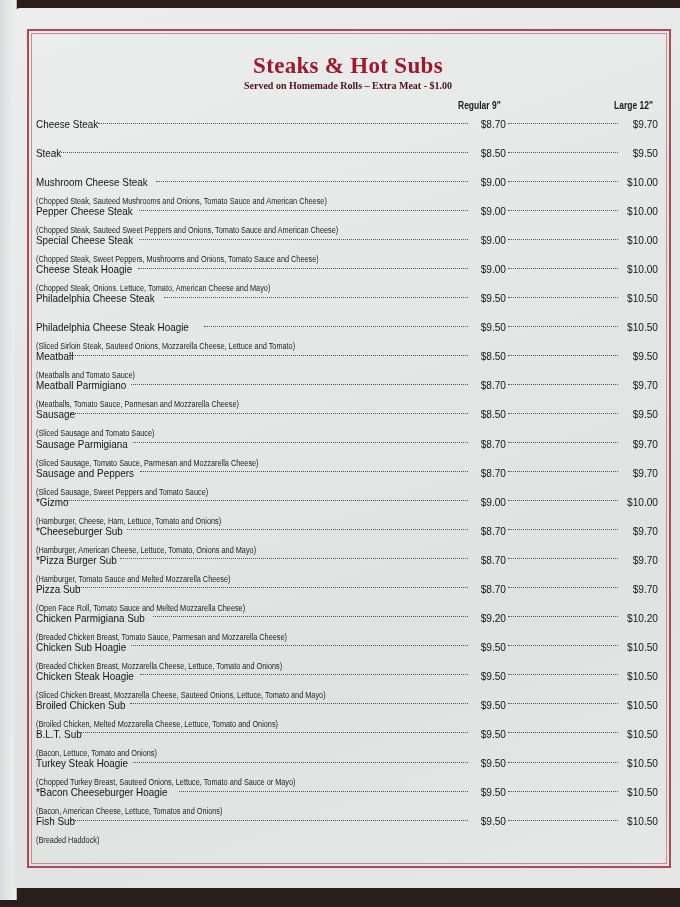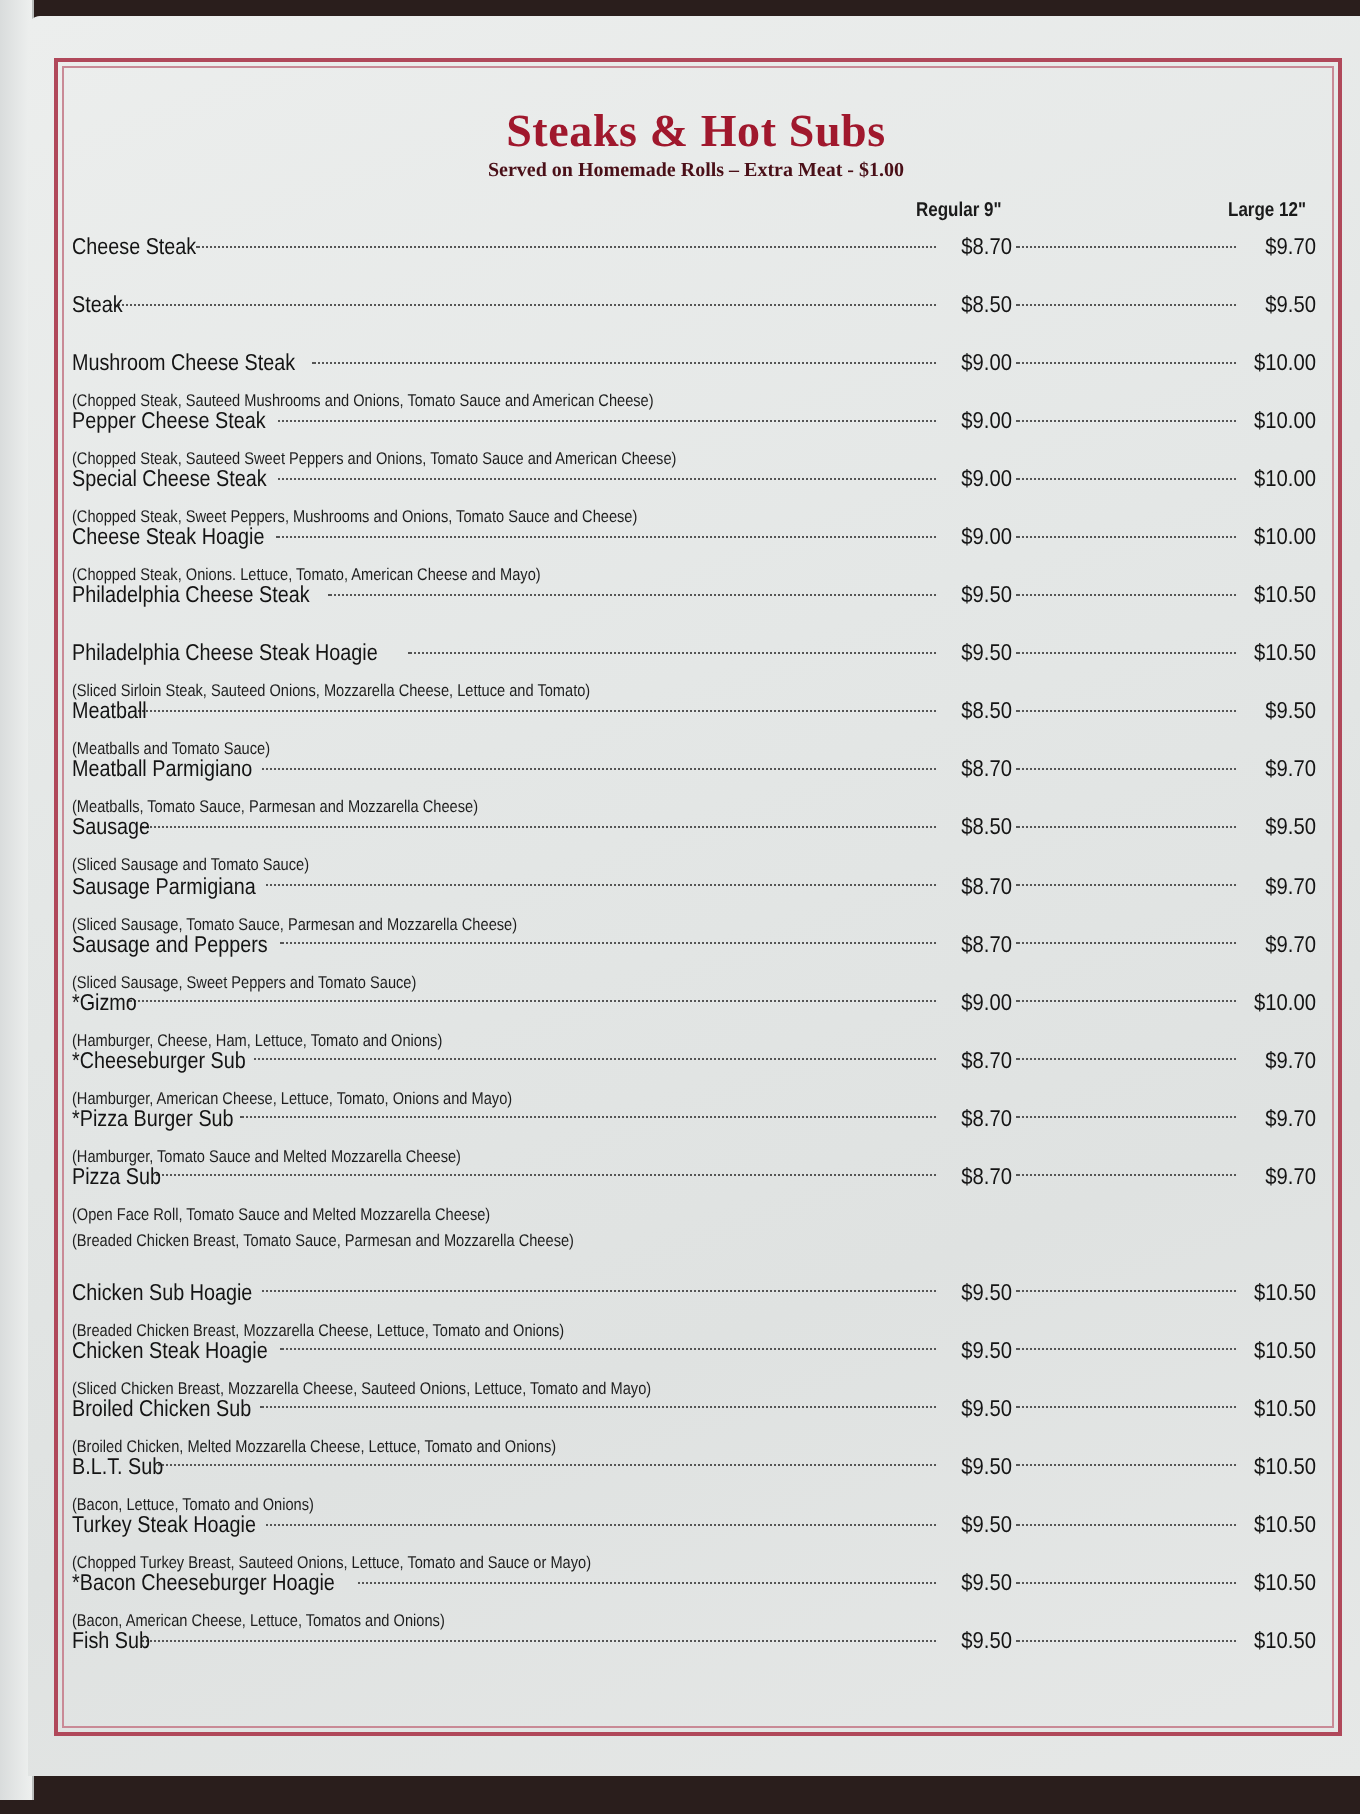--- a/index.html
+++ b/index.html
@@ -261,20 +261,27 @@
       <span class="name">Pizza Sub</span>
       <span class="dots1"></span>
       <span class="price-r">$8.70</span>
       <span class="dots2"></span>
       <span class="price-l">$9.70</span>
     </div>
     <div><span class="desc">(Open Face Roll, Tomato Sauce and Melted Mozzarella Cheese)</span></div>
   </div>
 
   <div class="item">
+    <div class="row">
+      <span class="name">Chicken Parmigiana Sub</span>
+      <span class="dots1"></span>
+      <span class="price-r">$9.20</span>
+      <span class="dots2"></span>
+      <span class="price-l">$10.20</span>
+    </div>
     <div><span class="desc">(Breaded Chicken Breast, Tomato Sauce, Parmesan and Mozzarella Cheese)</span></div>
   </div>
 
   <div class="item">
     <div class="row">
       <span class="name">Chicken Sub Hoagie</span>
       <span class="dots1"></span>
       <span class="price-r">$9.50</span>
       <span class="dots2"></span>
       <span class="price-l">$10.50</span>
@@ -338,15 +345,16 @@
   </div>
 
   <div class="item">
     <div class="row">
       <span class="name">Fish Sub</span>
       <span class="dots1"></span>
       <span class="price-r">$9.50</span>
       <span class="dots2"></span>
       <span class="price-l">$10.50</span>
     </div>
+    <div><span class="desc">(Breaded Haddock)</span></div>
   </div>
 </div>
 </div>
 
 </body></html>

